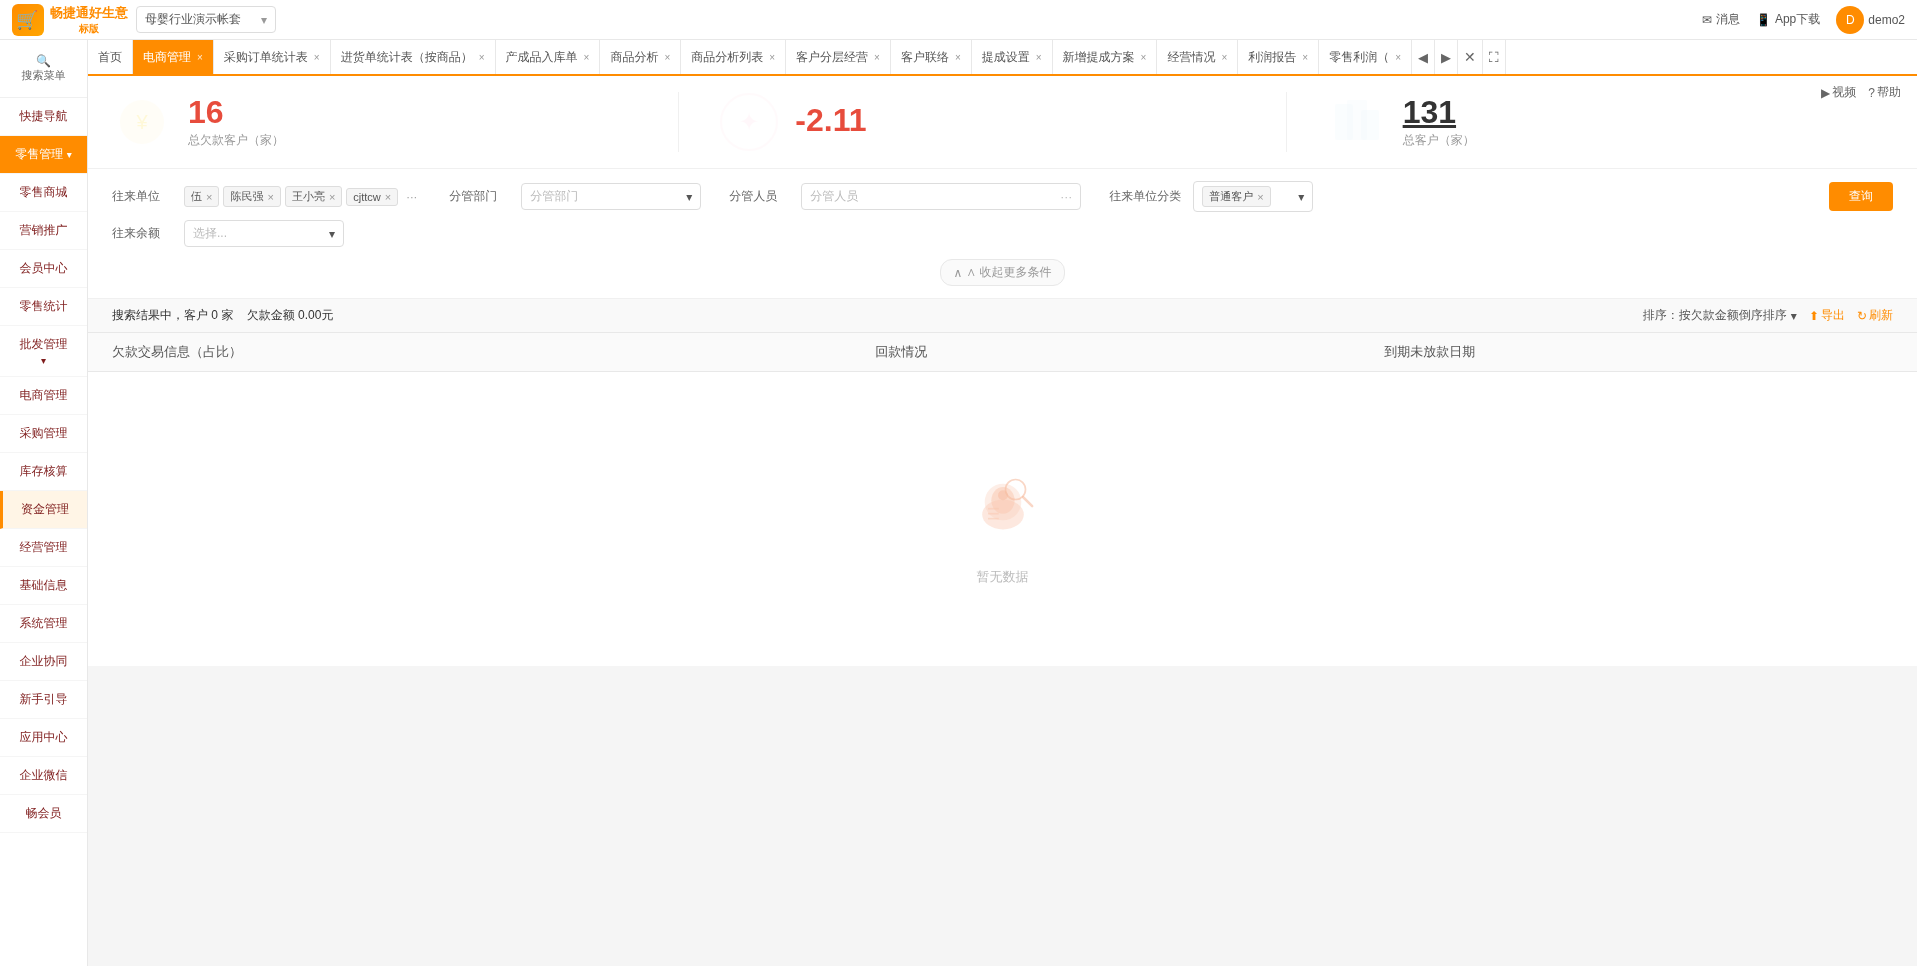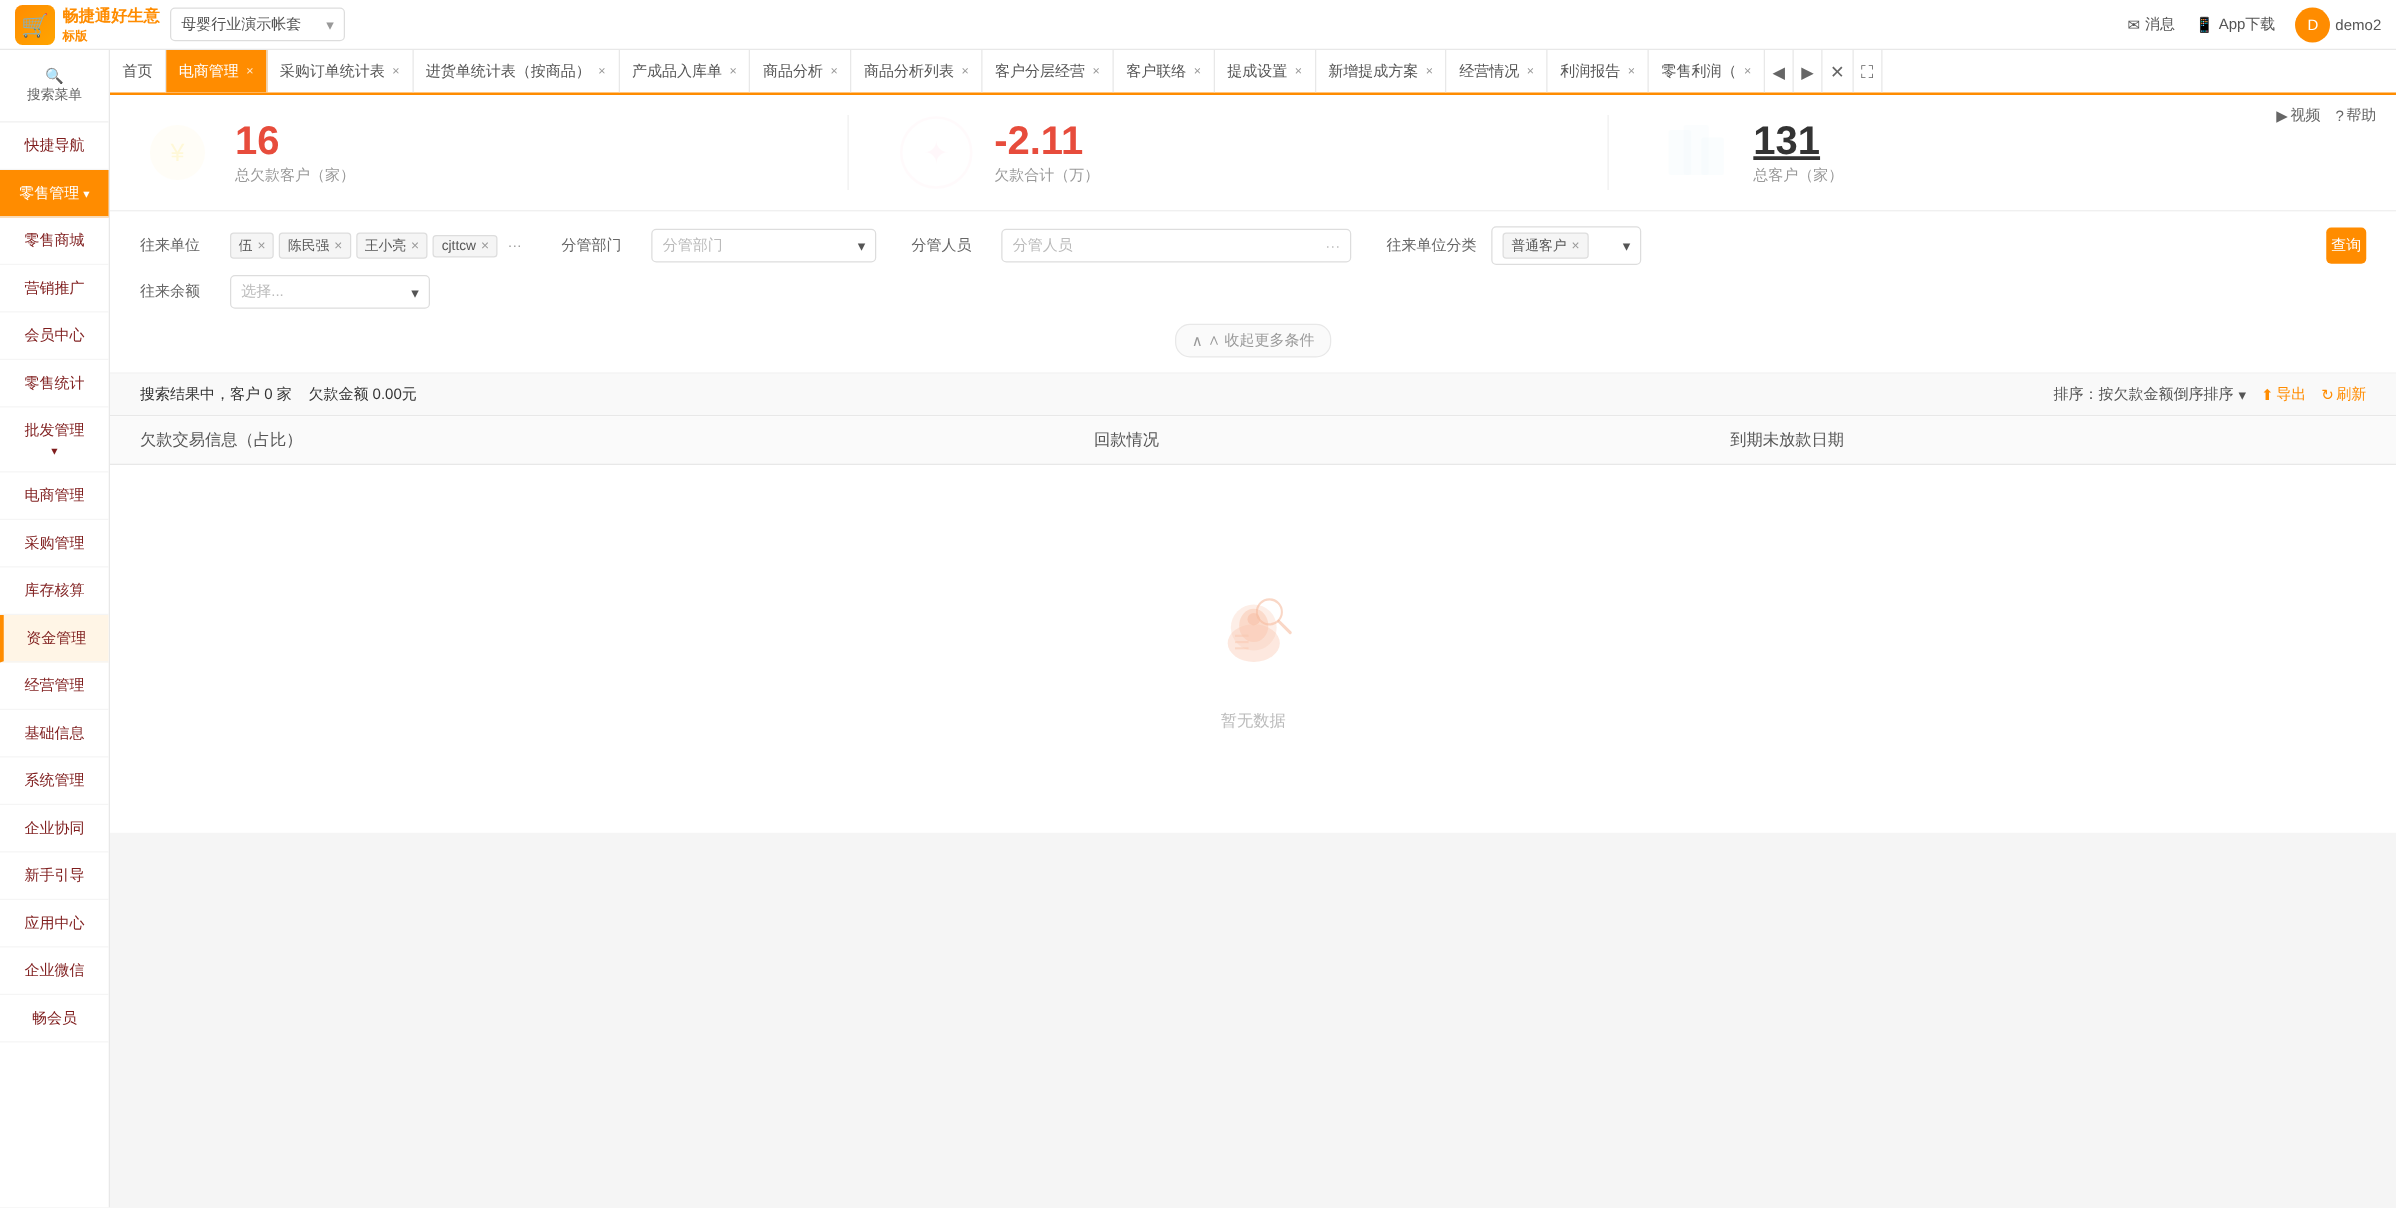--- a/index.html
+++ b/index.html
@@ -321,21 +321,21 @@
       gap: 4px;
       font-size: 12px;
       color: #999;
       cursor: pointer;
       padding: 4px 12px;
       border: 1px solid #e8e8e8;
       border-radius: 12px;
       background: #fafafa;
     }
     .query-btn {
-      padding: 6px 4px;
+      padding: 6px 20px;
       background: #ff8c00;
       color: white;
       border: none;
       border-radius: 4px;
       cursor: pointer;
       font-size: 12px;
       white-space: nowrap;
     }
 
     
@@ -418,21 +418,21 @@
   </style>
 </head>
 <body>
 
 <div class="top-header">
   <div class="top-header-left">
     <div class="brand-logo">
       <div class="brand-icon">🛒</div>
       <div>
         <div style="font-size:13px;font-weight:bold;color:#ff8c00;">畅捷通好生意</div>
-        <div style="font-size:10px;color:#ff8c00;">标版</div>
+        <div style="font-size:10px;color:#ff8c00;text-align:center;">标版</div>
       </div>
     </div>
     <div class="store-selector">
       <span>母婴行业演示帐套</span>
       <span style="margin-left:auto;color:#999;">▾</span>
     </div>
   </div>
   <div class="top-header-right">
     <div class="header-action">
       <span>✉</span>
@@ -602,21 +602,20 @@
 
         <div class="stat-block" style="padding-left:40px;align-items:center;">
           <div class="stat-icon stat-icon-pink">
             <svg width="60" height="60" viewBox="0 0 60 60" fill="none">
               <circle cx="30" cy="30" r="28" fill="none" stroke="#ff6699" stroke-width="2" opacity="0.2"></circle>
               <text x="30" y="38" text-anchor="middle" font-size="24" fill="#ff6699" opacity="0.3">✦</text>
             </svg>
           </div>
           <div class="stat-value-block">
             <div class="stat-number red">-2.11</div>
-            <div class="stat-label">欠款合计（万）</div>
           </div>
         </div>
 
         <div class="stat-block" style="padding-left:40px;border-right:none;">
           <div class="stat-icon stat-icon-blue">
             <svg width="60" height="60" viewBox="0 0 60 60" fill="none">
               <rect x="8" y="12" width="18" height="36" fill="#87ceeb" opacity="0.25" rx="2"></rect>
               <rect x="34" y="18" width="18" height="30" fill="#87ceeb" opacity="0.25" rx="2"></rect>
               <rect x="20" y="8" width="20" height="40" fill="#87ceeb" opacity="0.2" rx="2"></rect>
             </svg>

